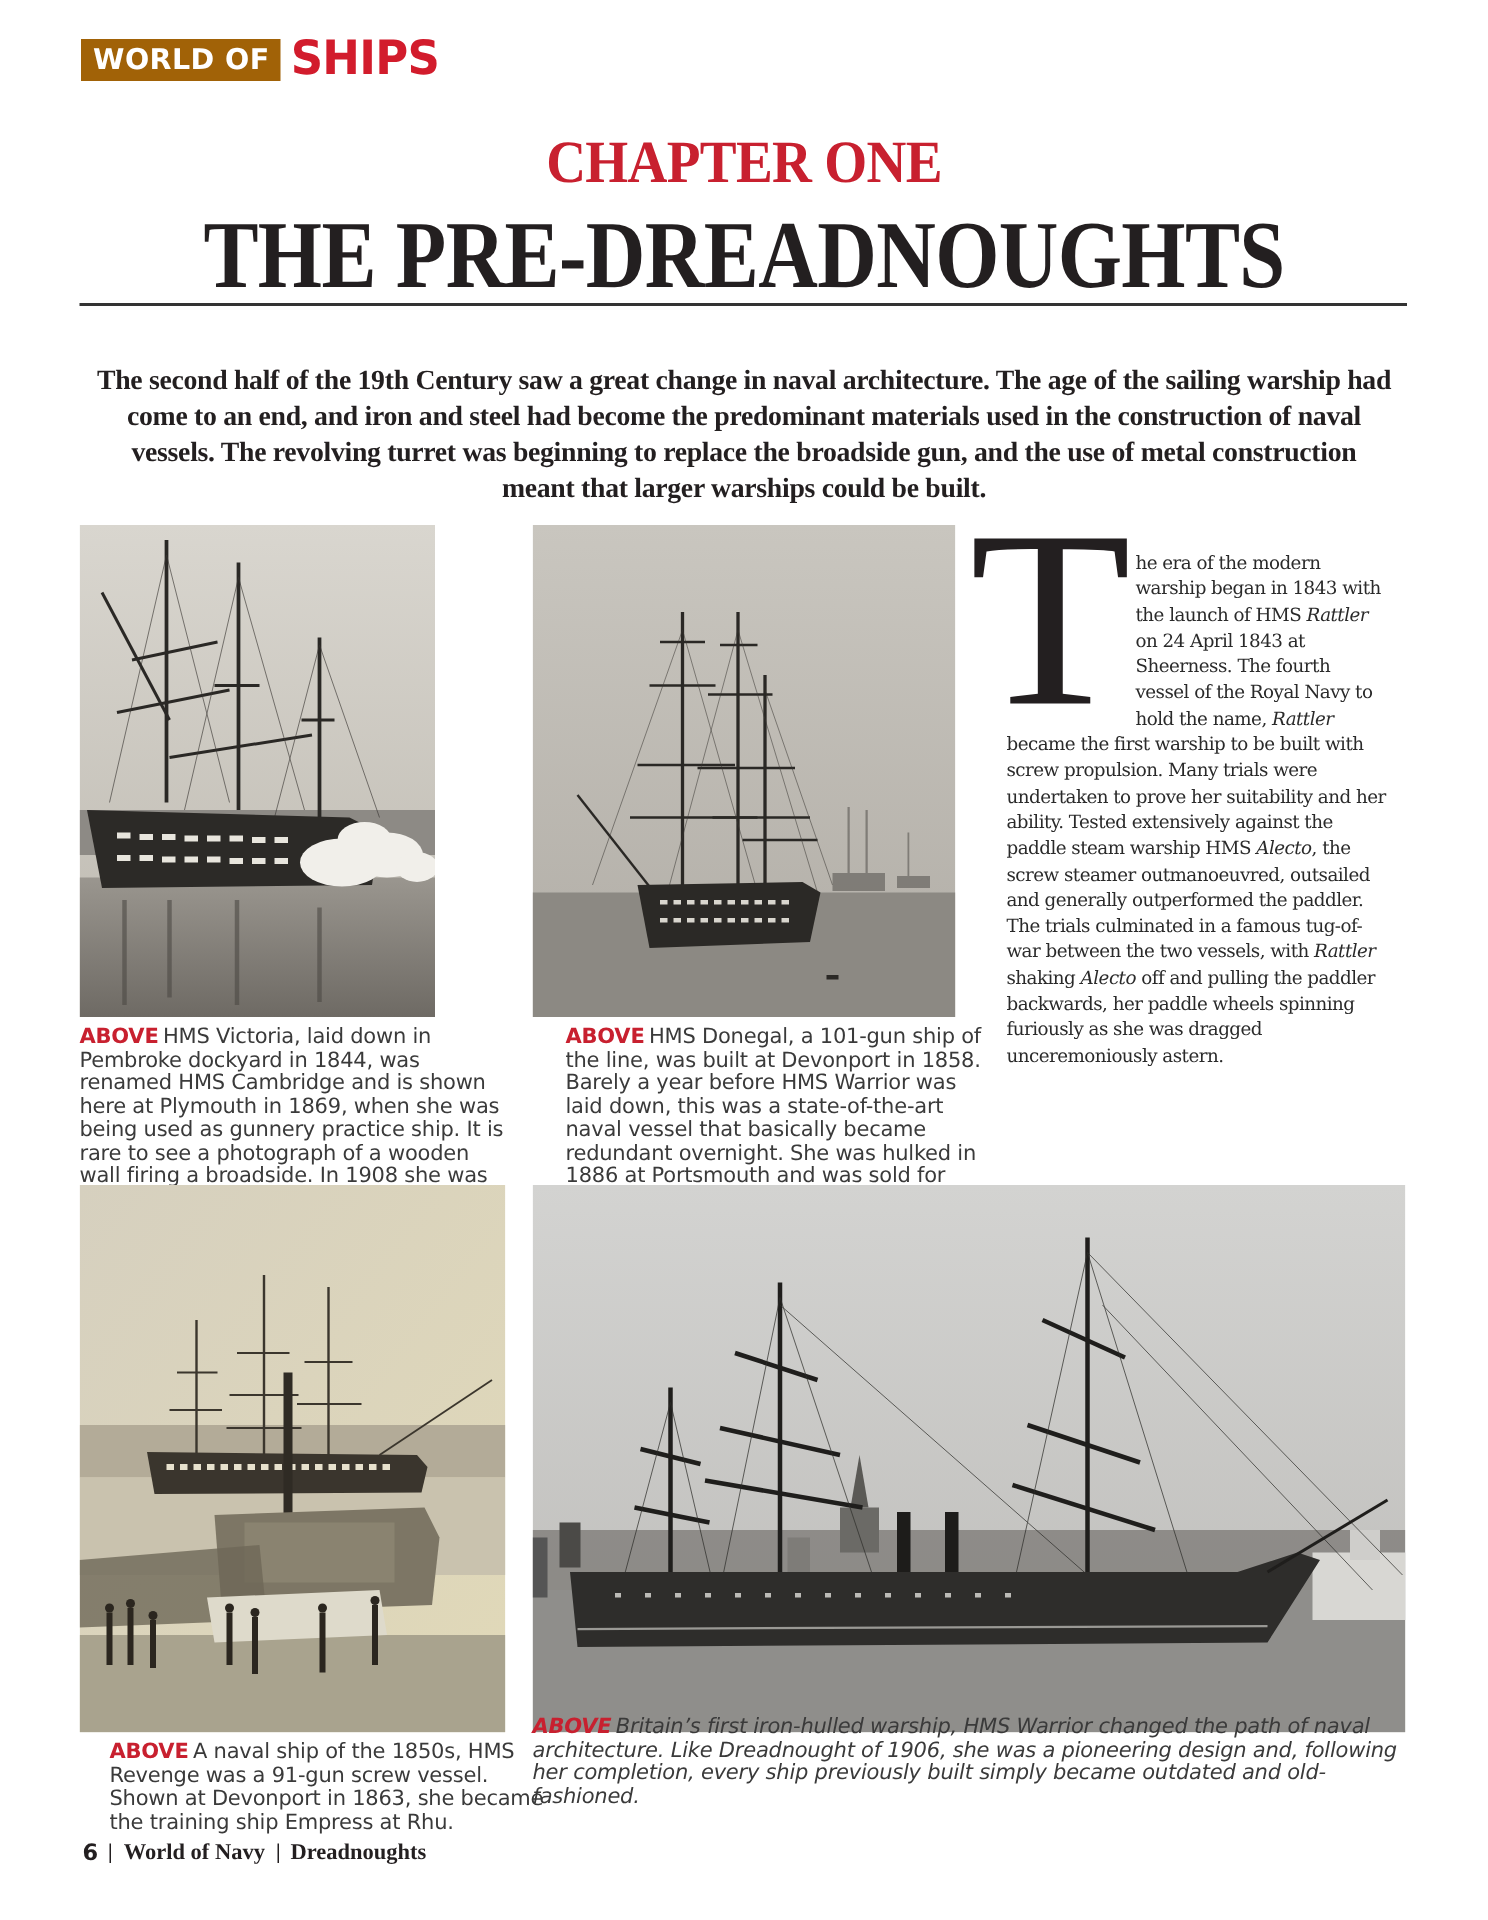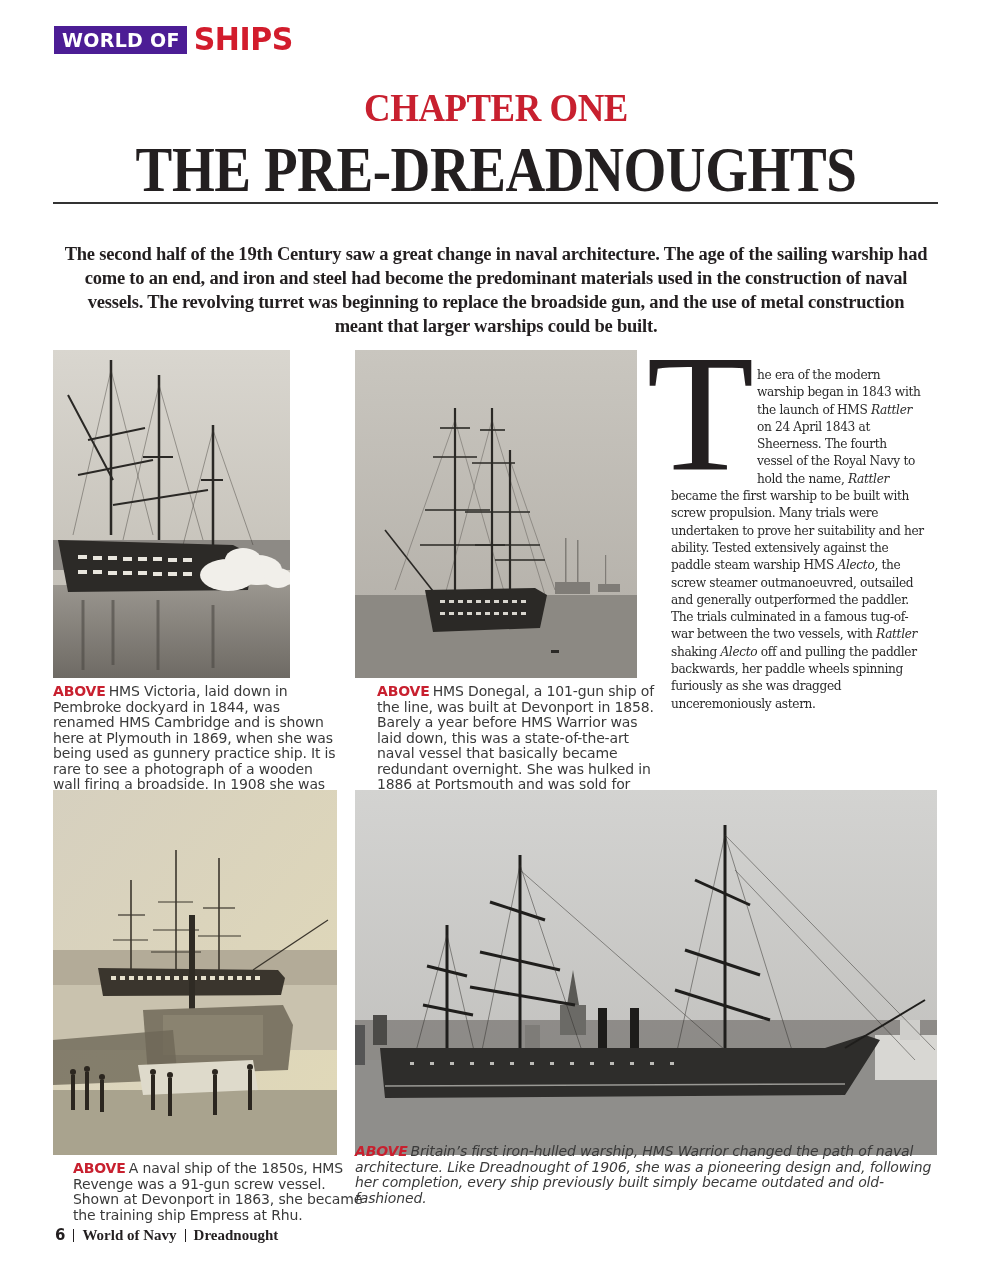--- a/index.html
+++ b/index.html
@@ -1,20 +1,20 @@
 <!DOCTYPE html>
 <html><head>
 <meta charset="utf-8">
 <style>
   * { margin: 0; padding: 0; box-sizing: border-box; }
   html, body { width: 992px; height: 1280px; background: #ffffff; overflow: hidden; }
   body { position: relative; font-family: "Liberation Serif", serif; color: #231f20; }
 
   .masthead { position: absolute; left: 54px; top: 25px; height: 30px; display: flex; align-items: center; }
-  .mast-box { background: #4c1d95; color: #fff; font-family: "DejaVu Sans", sans-serif; font-weight: 900; font-size: 19px; letter-spacing: 0.3px; height: 28px; line-height: 28px; padding: 0 7px 0 8px; }
+  .mast-box { background: #a16207; color: #fff; font-family: "DejaVu Sans", sans-serif; font-weight: 900; font-size: 19px; letter-spacing: 0.3px; height: 28px; line-height: 28px; padding: 0 7px 0 8px; }
   .mast-red { color: #d21c2c; font-family: "DejaVu Sans", sans-serif; font-weight: 900; font-size: 30px; letter-spacing: -0.5px; margin-left: 7px; line-height: 30px; transform: scaleY(1.05); }
 
   .chapter { position: absolute; left: 0; width: 992px; top: 84px; text-align: center; color: #c8202f; font-family: "Liberation Serif", serif; font-weight: 700; font-size: 40px; letter-spacing: -0.5px; transform: scaleX(0.92); }
   .title { position: absolute; left: 0; width: 992px; top: 135px; text-align: center; color: #231f20; font-family: "Liberation Serif", serif; font-weight: 700; font-size: 64px; letter-spacing: -0.5px; line-height: 70px; transform: scaleX(0.86); }
   .rule { position: absolute; left: 53px; width: 885px; top: 202px; height: 2px; background: #333; }
 
   .standfirst { position: absolute; left: 62px; width: 868px; top: 242px; text-align: center; font-family: "Liberation Serif", serif; font-weight: 700; font-size: 18.5px; line-height: 24px; color: #231f20; letter-spacing: -0.2px; }
 
   .photo { position: absolute; overflow: hidden; }
   .photo svg { display: block; width: 100%; height: 100%; }
@@ -340,14 +340,14 @@
 </div>
 
 <p class="caption" id="cap3"><span class="cap-label">ABOVE</span><span>A naval ship of the 1850s, HMS Revenge was a 91-gun screw vessel. Shown at Devonport in 1863, she became the training ship Empress at Rhu.</span></p>
 <p class="caption" id="cap4"><span class="cap-label">ABOVE</span><span>Britain’s first iron-hulled warship, HMS Warrior changed the path of naval architecture. Like Dreadnought of 1906, she was a pioneering design and, following her completion, every ship previously built simply became outdated and old-fashioned.</span></p>
 
 <div class="footer">
   <span class="pg">6</span>
   <span class="sep"></span>
   <span>World of Navy</span>
   <span class="sep"></span>
-  <span>Dreadnought</span>
+  <span>Dreadnoughts</span>
 </div>
 
 </body></html>

